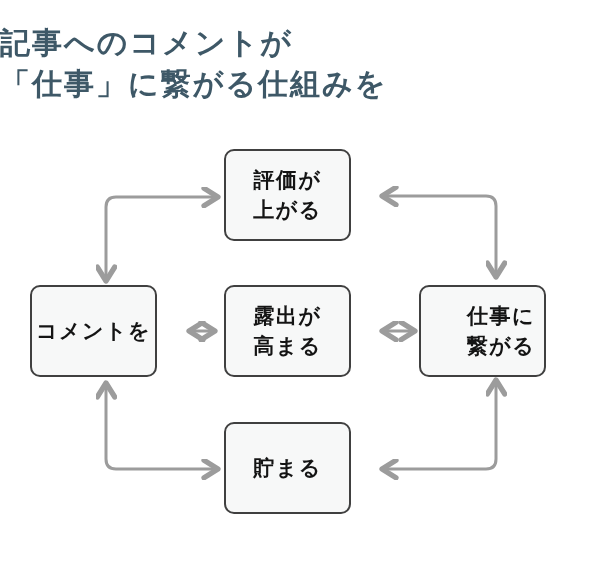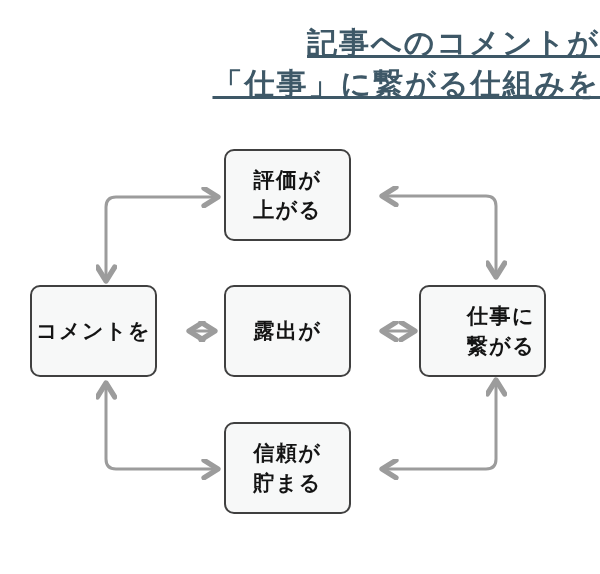--- a/index.html
+++ b/index.html
@@ -20,27 +20,26 @@
     width: 600px;
     height: 574px;
     background: var(--background);
     overflow: hidden;
   }
   .title {
     position: absolute;
     top: 22px;
     left: 0;
     width: 600px;
-    text-align: right;
+    text-align: left;
     color: var(--title);
     font-size: 30px;
     font-weight: bold;
     line-height: 41px;
     letter-spacing: 2px;
-    text-decoration: underline;
   }
   .title span { display: block; }
   .arrows {
     position: absolute;
     top: 0;
     left: 0;
   }
   .arrows path {
     stroke: var(--arrow);
     stroke-width: 3;
@@ -108,25 +107,25 @@
     <span>評価が</span>
     <span>上がる</span>
   </div>
 
   <div class="node node-comment">
     <span>コメントを</span>
   </div>
 
   <div class="node node-exposure">
     <span>露出が</span>
+    <span>高まる</span>
   </div>
 
   <div class="node node-work">
     <span>仕事に</span>
     <span>繋がる</span>
   </div>
 
   <div class="node node-trust">
-    <span>信頼が</span>
     <span>貯まる</span>
   </div>
 
 </div>
 
 </body></html>

